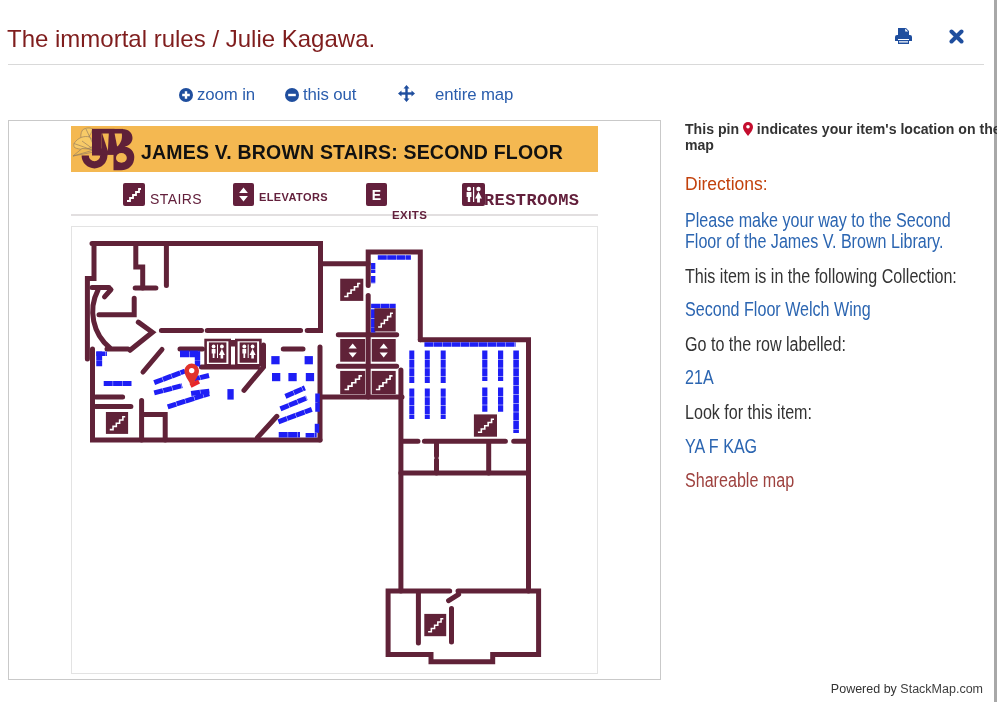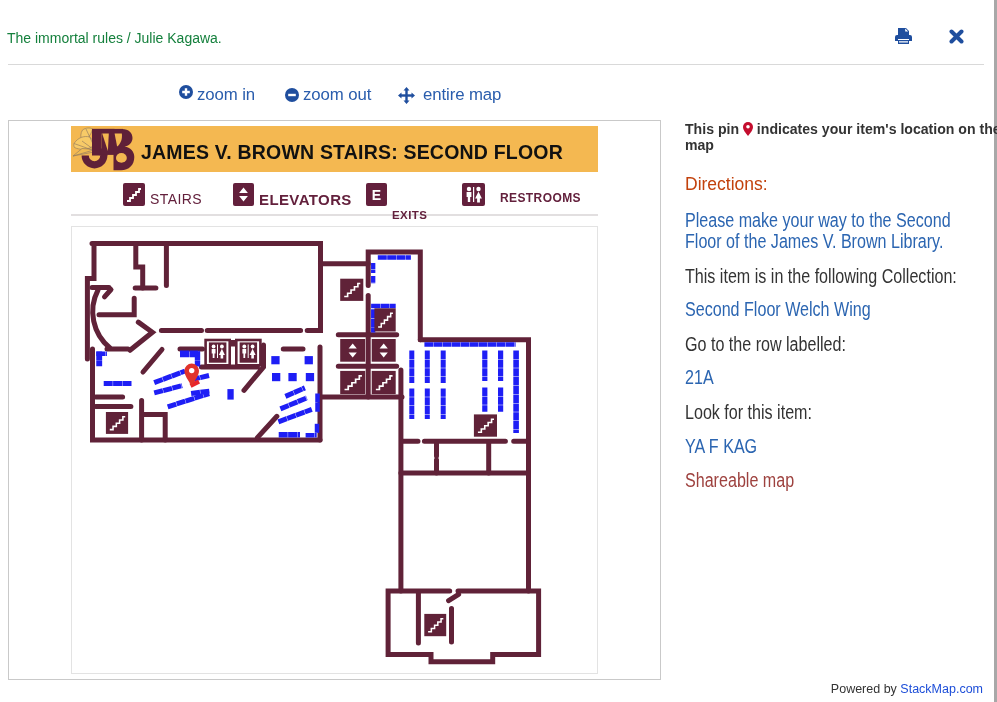--- a/index.html
+++ b/index.html
@@ -4,56 +4,56 @@
 <style>
   * { margin:0; padding:0; box-sizing:border-box; }
   html,body { width:997px; height:702px; background:#fff; font-family:"Liberation Sans", sans-serif; overflow:hidden; position:relative; }
   .abs { position:absolute; }
 </style>
 </head>
 <body>
 
 <div class="abs" style="left:994px; top:0; width:3px; height:702px; background:#a8a8a8;"></div>
 
-<div class="abs" style="left:7px; top:26.5px; font-size:14px; line-height:23px; color:#15803d;">The immortal rules / Julie Kagawa.</div>
+<div class="abs" style="left:7px; top:26.5px; font-size:24px; line-height:23px; color:#7f1d1d;">The immortal rules / Julie Kagawa.</div>
 
 <div class="abs" style="left:894px; top:27px;">
 <svg width="19" height="19" viewBox="0 0 19 19">
 <path fill="#1f4e9e" d="M4 1 h8 l3 3 v4 h-11 z M3 8 h13 q2 0 2 2 v4 h-3 v-2 h-11 v2 h-3 v-4 q0-2 2-2 z M4 13 h11 v4 h-11 z"></path>
 <path fill="#fff" d="M11.2 1.4 v3 h3 z M5 14.2 h9 v1.4 h-9 z"></path>
 </svg>
 </div>
 
 <div class="abs" style="left:949px; top:29px;">
 <svg width="15" height="15" viewBox="0 0 15 15">
 <path stroke="#1f4e9e" stroke-width="4" stroke-linecap="round" d="M2.5 2.5 L12.5 12.5 M12.5 2.5 L2.5 12.5"></path>
 </svg>
 </div>
 
 <div class="abs" style="left:8px; top:64px; width:976px; height:1px; background:#d9d9d9;"></div>
 
 <div class="abs" style="left:179px; top:85px; color:#2a5dad; font-size:16.8px; letter-spacing:-0.1px;">
 
-  <span class="abs" style="left:0; top:0; display:flex; align-items:flex-start; gap:4px; white-space:nowrap;">
+  <span class="abs" style="left:0; top:0; display:flex; align-items:center; gap:4px; white-space:nowrap;">
     <svg width="14" height="14" viewBox="0 0 14 14">
         <circle cx="7" cy="7" r="7" fill="#1f4e9e"></circle>
         <path stroke="#fff" stroke-width="2.4" d="M7 3.2 V10.8 M3.2 7 H10.8"></path>
       </svg>
     <span>zoom in</span>
     </span>
 
   <span class="abs" style="left:106px; top:0; display:flex; align-items:center; gap:4px; white-space:nowrap;">
     <svg width="14" height="14" viewBox="0 0 14 14">
         <circle cx="7" cy="7" r="7" fill="#1f4e9e"></circle>
         <path stroke="#fff" stroke-width="2.4" d="M3.2 7 H10.8"></path>
       </svg>
-    <span>zoom out</span>
+    <span>this out</span>
     </span>
 
-  <span class="abs" style="left:219px; top:0; display:flex; align-items:center; gap:8px; white-space:nowrap;">
+  <span class="abs" style="left:219px; top:0; display:flex; align-items:flex-start; gap:20px; white-space:nowrap;">
     <svg width="17" height="17" viewBox="0 0 17 17">
         <g fill="#1f4e9e">
           <path d="M8.5 0 L11.5 3.5 H5.5 Z M8.5 17 L5.5 13.5 H11.5 Z M0 8.5 L3.5 5.5 V11.5 Z M17 8.5 L13.5 11.5 V5.5 Z"></path>
           <rect x="7.3" y="3" width="2.4" height="11"></rect>
           <rect x="3" y="7.3" width="11" height="2.4"></rect>
         </g>
       </svg>
     <span>entire map</span>
     </span>
 </div>
@@ -100,21 +100,21 @@
 
 <div class="abs" style="left:150px; top:190.5px; font-size:14px; font-weight:normal; color:#63203c; letter-spacing:0.4px;">STAIRS</div>
 
 <div class="abs" style="left:233px; top:183px;">
 <svg width="21" height="23" viewBox="0 0 21 23">
       <rect width="21" height="23" rx="2" fill="#63203c"></rect>
       <path fill="#fff" d="M10.5 4.6 l4.4 5.4 h-8.8 Z M10.5 18.4 l-4.4 -5.4 h8.8 Z"></path>
     </svg>
 </div>
 
-<div class="abs" style="left:259px; top:190.5px; font-size:15px; font-weight:bold; color:#63203c; letter-spacing:0.4px;">ELEVATORS</div>
+<div class="abs" style="left:259px; top:190.5px; font-size:11px; font-weight:bold; color:#63203c; letter-spacing:0.4px;">ELEVATORS</div>
 
 <div class="abs" style="left:366px; top:183px;">
 <svg width="21" height="23" viewBox="0 0 21 23">
       <rect width="21" height="23" rx="2" fill="#63203c"></rect>
       <text x="10.5" y="17" font-family="Liberation Sans" font-size="14" font-weight="bold" fill="#fff" text-anchor="middle">E</text>
     </svg>
 </div>
 
 <div class="abs" style="left:392px; top:190.5px; font-size:11.5px; font-weight:bold; color:#63203c; letter-spacing:0.4px;margin-top:18px;">EXITS</div>
 
@@ -124,21 +124,21 @@
 <g fill="#fff">
         <circle cx="7" cy="6" r="2.2"></circle>
         <path d="M4.6 9 h4.8 v5 h-1.2 v5 h-2.4 v-5 h-1.2 z"></path>
         <rect x="11" y="4" width="1.2" height="15"></rect>
         <circle cx="16.5" cy="6" r="2.2"></circle>
         <path d="M16.5 8.5 l3.4 7 h-2 v4 h-2.8 v-4 h-2 z"></path>
       </g>
     </svg>
 </div>
 
-<div class="abs" style="left:500px; top:190.5px; font-size:12px; font-weight:bold; color:#63203c; letter-spacing:0.4px;">RESTROOMS</div>
+<div class="abs" style="left:484px; top:190.5px; font-size:17px; font-weight:bold; color:#63203c; letter-spacing:0.4px;font-family:Liberation Mono, monospace;">RESTROOMS</div>
 
 <div class="abs" style="left:71px; top:226px; width:527px; height:448px; background:#fff;">
 <svg width="527" height="448" viewBox="0 0 527 448" id="plan">
 <style>.w{stroke:#602238;stroke-width:5;fill:none;stroke-linecap:round;stroke-linejoin:miter;}</style>
 
 <rect x="0.5" y="0.5" width="526" height="447" fill="#fff" stroke="#e3e3e3" stroke-width="1"></rect>
 
 <path class="w" d="M21,17.5 H249.5 V104.5 H236.2 M229.6,104.5 H136.2 M130.5,104.5 H90.4"></path>
 
 <path class="w" d="M23,17.5 V52.5 H16.4 V133"></path>
@@ -370,13 +370,13 @@
 <div class="abs" style="left:685px; top:332.5px; font-size:19.5px; color:#333; transform:scaleX(0.825); transform-origin:0 0; white-space:nowrap;">Go to the row labelled:</div>
 
 <div class="abs" style="left:685px; top:366px; font-size:19.5px; color:#2b65b1; transform:scaleX(0.825); transform-origin:0 0;">21A</div>
 
 <div class="abs" style="left:685px; top:400.5px; font-size:19.5px; color:#333; transform:scaleX(0.825); transform-origin:0 0; white-space:nowrap;">Look for this item:</div>
 
 <div class="abs" style="left:685px; top:435px; font-size:19.5px; color:#2b65b1; transform:scaleX(0.825); transform-origin:0 0; white-space:nowrap;">YA F KAG</div>
 
 <div class="abs" style="left:685px; top:469px; font-size:19.5px; color:#9e423f; transform:scaleX(0.825); transform-origin:0 0; white-space:nowrap;">Shareable map</div>
 
-<div class="abs" style="left:0; top:682px; width:983px; text-align:right; font-size:12.5px; color:#333;">Powered by <span style="color:#1d4ed8">StackMap.com</span></div>
+<div class="abs" style="left:0; top:682px; width:983px; text-align:right; font-size:12.5px; color:#333;">Powered by <span style="color:#404040">StackMap.com</span></div>
 
 </body></html>

